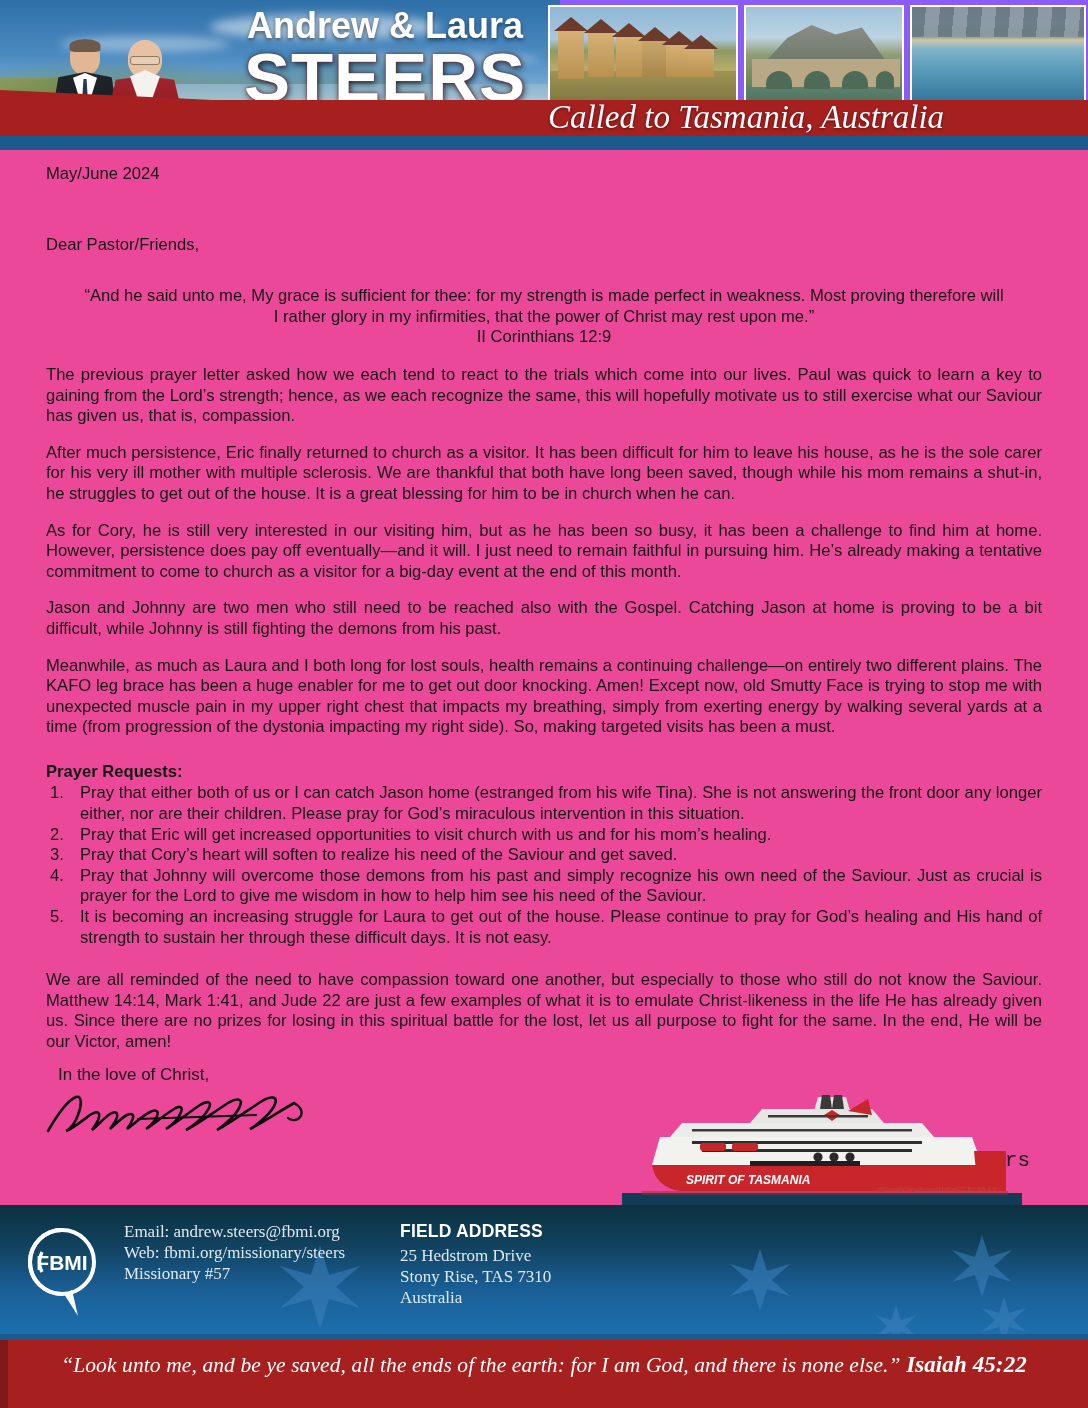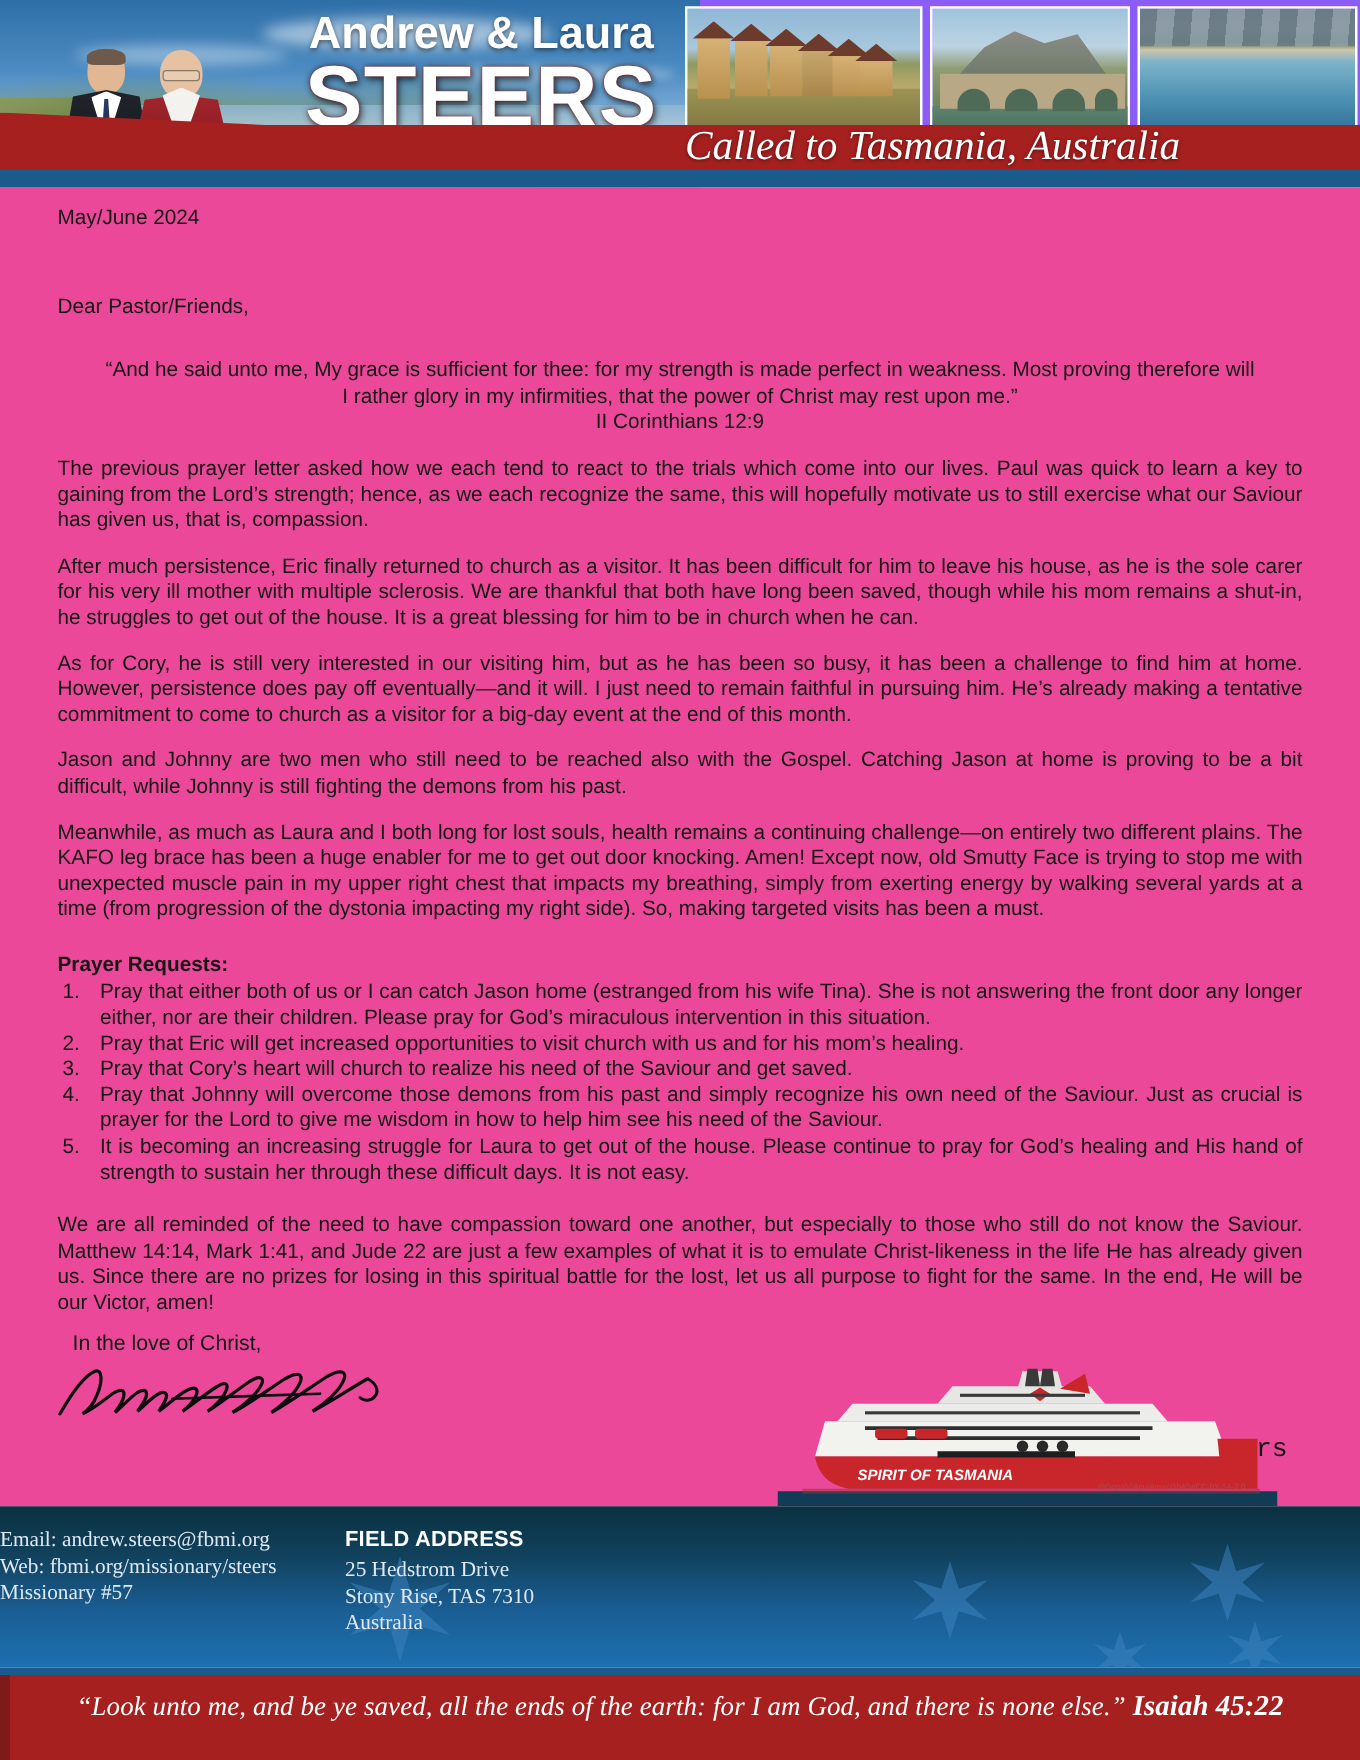--- a/index.html
+++ b/index.html
@@ -243,21 +243,21 @@
           <li>
             <span class="num">1.</span>
             <span class="txt">Pray that either both of us or I can catch Jason home (estranged from his wife Tina). She is not answering the front door any longer either, nor are their children. Please pray for God’s miraculous intervention in this situation.</span>
           </li>
           <li>
             <span class="num">2.</span>
             <span class="txt">Pray that Eric will get increased opportunities to visit church with us and for his mom’s healing.</span>
           </li>
           <li>
             <span class="num">3.</span>
-            <span class="txt">Pray that Cory’s heart will church to realize his need of the Saviour and get saved.</span>
+            <span class="txt">Pray that Cory’s heart will soften to realize his need of the Saviour and get saved.</span>
           </li>
           <li>
             <span class="num">4.</span>
             <span class="txt">Pray that Johnny will overcome those demons from his past and simply recognize his own need of the Saviour. Just as crucial is prayer for the Lord to give me wisdom in how to help him see his need of the Saviour.</span>
           </li>
           <li>
             <span class="num">5.</span>
             <span class="txt">It is becoming an increasing struggle for Laura to get out of the house. Please continue to pray for God’s healing and His hand of strength to sustain her through these difficult days. It is not easy.</span>
           </li>
         </ol>
@@ -331,20 +331,29 @@
       <g fill="#3d82bd" opacity=".55">
         <path d="M320 40 l9 30 l31 -9 l-24 21 l24 21 l-31 -9 l-9 30 l-9 -30 l-31 9 l24 -21 l-24 -21 l31 9 z"></path>
         <path d="M760 44 l7 22 l23 -7 l-18 16 l18 16 l-23 -7 l-7 22 l-7 -22 l-23 7 l18 -16 l-18 -16 l23 7 z"></path>
         <path d="M982 30 l7 22 l23 -7 l-18 16 l18 16 l-23 -7 l-7 22 l-7 -22 l-23 7 l18 -16 l-18 -16 l23 7 z"></path>
         <path d="M1004 92 l5 16 l17 -5 l-13 12 l13 12 l-17 -5 l-5 16 l-5 -16 l-17 5 l13 -12 l-13 -12 l17 5 z"></path>
         <path d="M896 100 l5 15 l16 -5 l-12 11 l12 11 l-16 -5 l-5 15 l-5 -15 l-16 5 l12 -11 l-12 -11 l16 5 z"></path>
       </g>
     </svg>
 
     <div class="fcols">
+      <div class="fcol col-logo">
+        <svg width="92" height="104" viewBox="0 0 92 104">
+          <circle cx="46" cy="44" r="32" fill="none" stroke="#ffffff" stroke-width="4"></circle>
+          <path d="M46 12 A32 32 0 0 0 14 44 A32 32 0 0 0 46 76" fill="none" stroke="#ffffff" stroke-width="4"></path>
+          <path d="M56 72 L62 98 L48 76 Z" fill="#ffffff"></path>
+          <path d="M26 34 A22 22 0 0 0 26 54" fill="none" stroke="#ffffff" stroke-width="3.4"></path>
+          <text x="46" y="52" text-anchor="middle" font-family="Liberation Sans, sans-serif" font-size="21" font-weight="bold" fill="#ffffff">FBMI</text>
+        </svg>
+      </div>
 
       <div class="fcol col-contact">
         <div class="fline">Email: andrew.steers@fbmi.org</div>
         <div class="fline">Web: fbmi.org/missionary/steers</div>
         <div class="fline">Missionary #57</div>
       </div>
 
       <div class="fcol col-field">
         <div class="fhead">FIELD ADDRESS</div>
         <div class="fline">25 Hedstrom Drive</div>

